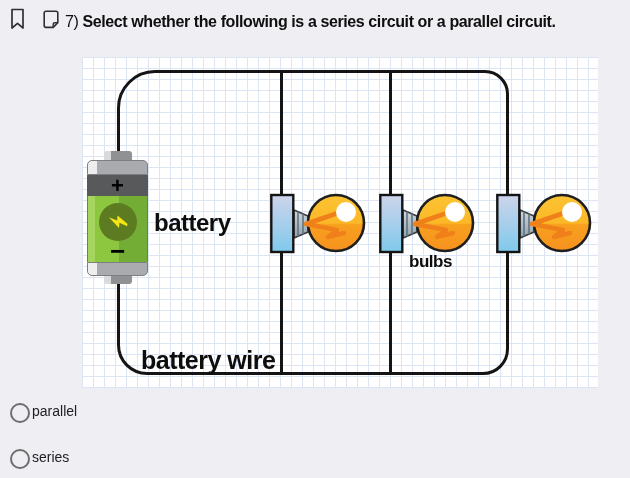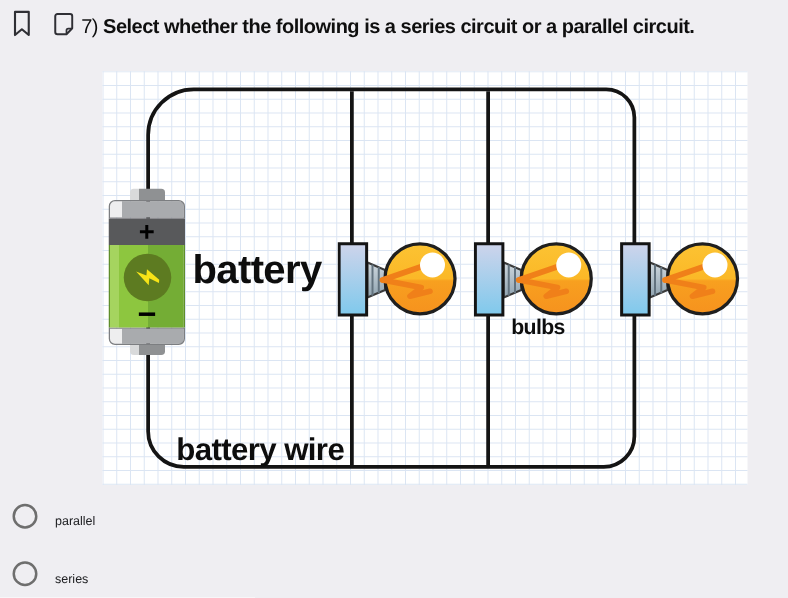--- a/index.html
+++ b/index.html
@@ -79,28 +79,28 @@
   }
   .bminus {
     position:absolute; left:50%; bottom:2px; transform:translateX(-50%);
     font-weight:900; font-size:26px; line-height:18px; color:#000;
   }
 
   .lbl {
     position:absolute; font-weight:800; color:var(--label-text,#0d0d0d);
     letter-spacing:-0.5px; white-space:nowrap;
   }
-  #battery-label { left:72px;  top:140px; font-size:32px; }
+  #battery-label { left:72px;  top:152px; font-size:24px; }
   #bulbs-label   { left:327px; top:195px; font-size:17px; }
   #copper-label  { left:59px;  top:289px; font-size:25px; }
 
   
   .option {
-    position:absolute; left:10px; display:flex; align-items:flex-end; gap:14px;
-    cursor:pointer; color:var(--option-text,#202124); font-size:10px;
+    position:absolute; left:10px; display:flex; align-items:flex-start; gap:2px;
+    cursor:pointer; color:var(--option-text,#202124); font-size:14px;
   }
   #option-0 { top:403px; }
   #option-1 { top:449px; }
   .radio {
     width:20px; height:20px; border-radius:50%;
     border:2px solid var(--radio-border,#6e6e6e); background:transparent;
     flex:0 0 auto;
   }
 </style>
 </head>

